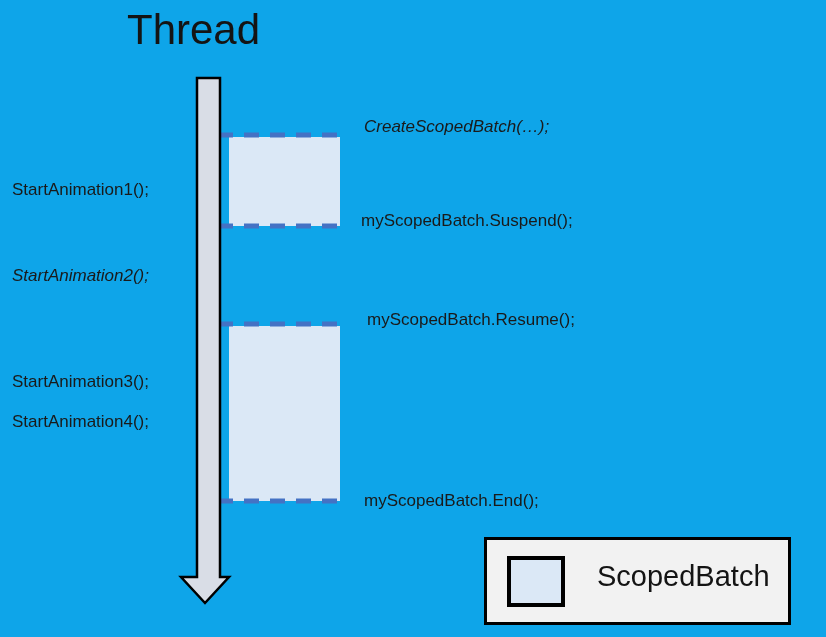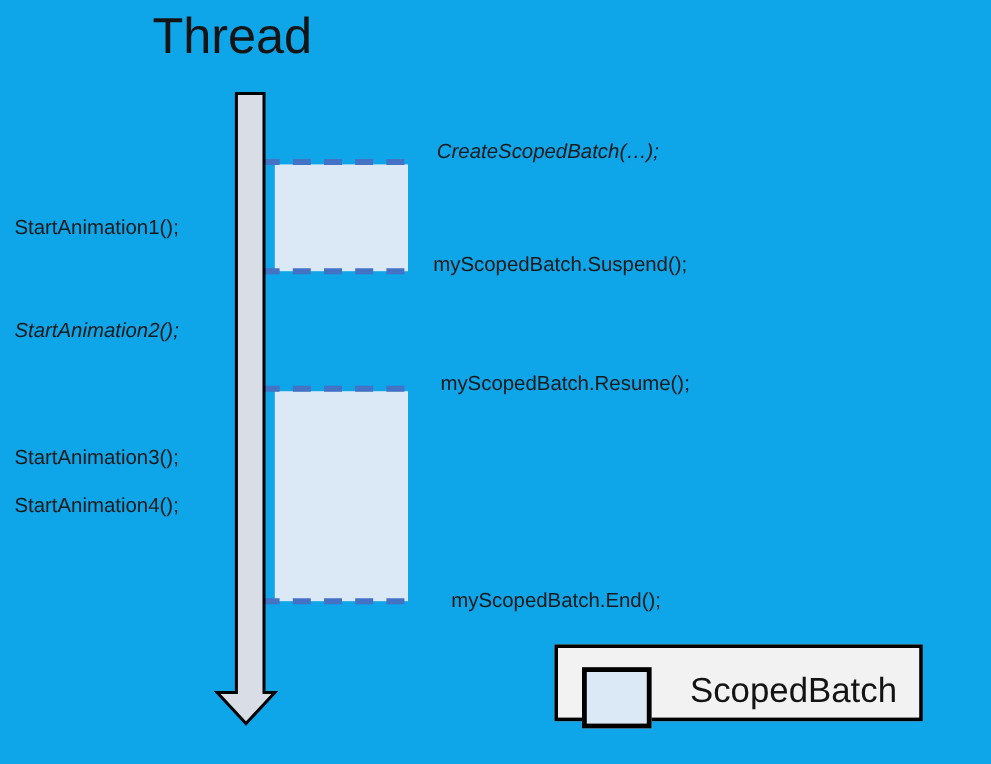--- a/index.html
+++ b/index.html
@@ -35,27 +35,27 @@
     white-space: nowrap;
     color: #1a1a1a;
   }
   .lbl-l1 { left: 12px;  top: 163px; margin-top: 16px; }
   .lbl-l2 { left: 12px;  top: 265px; font-style: italic; }
   .lbl-l3 { left: 12px;  top: 360px; margin-top: 11px; }
   .lbl-l4 { left: 12px;  top: 411px; }
   .lbl-r1 { left: 364px; top: 116px; font-style: italic; }
   .lbl-r2 { left: 361px; top: 210px; }
   .lbl-r3 { left: 367px; top: 309px; }
-  .lbl-r4 { left: 376px; top: 490px; }
+  .lbl-r4 { left: 364px; top: 490px; }
   .legend {
     position: absolute;
-    left: 462px;
+    left: 484px;
     top: 537px;
     width: 307px;
-    height: 64px;
+    height: 88px;
     box-sizing: border-box;
     border: 3px solid #000000;
     background: #f2f2f2;
   }
   .legend-swatch {
     position: absolute;
     left: 20px;
     top: 16px;
     width: 50px;
     height: 43px;

